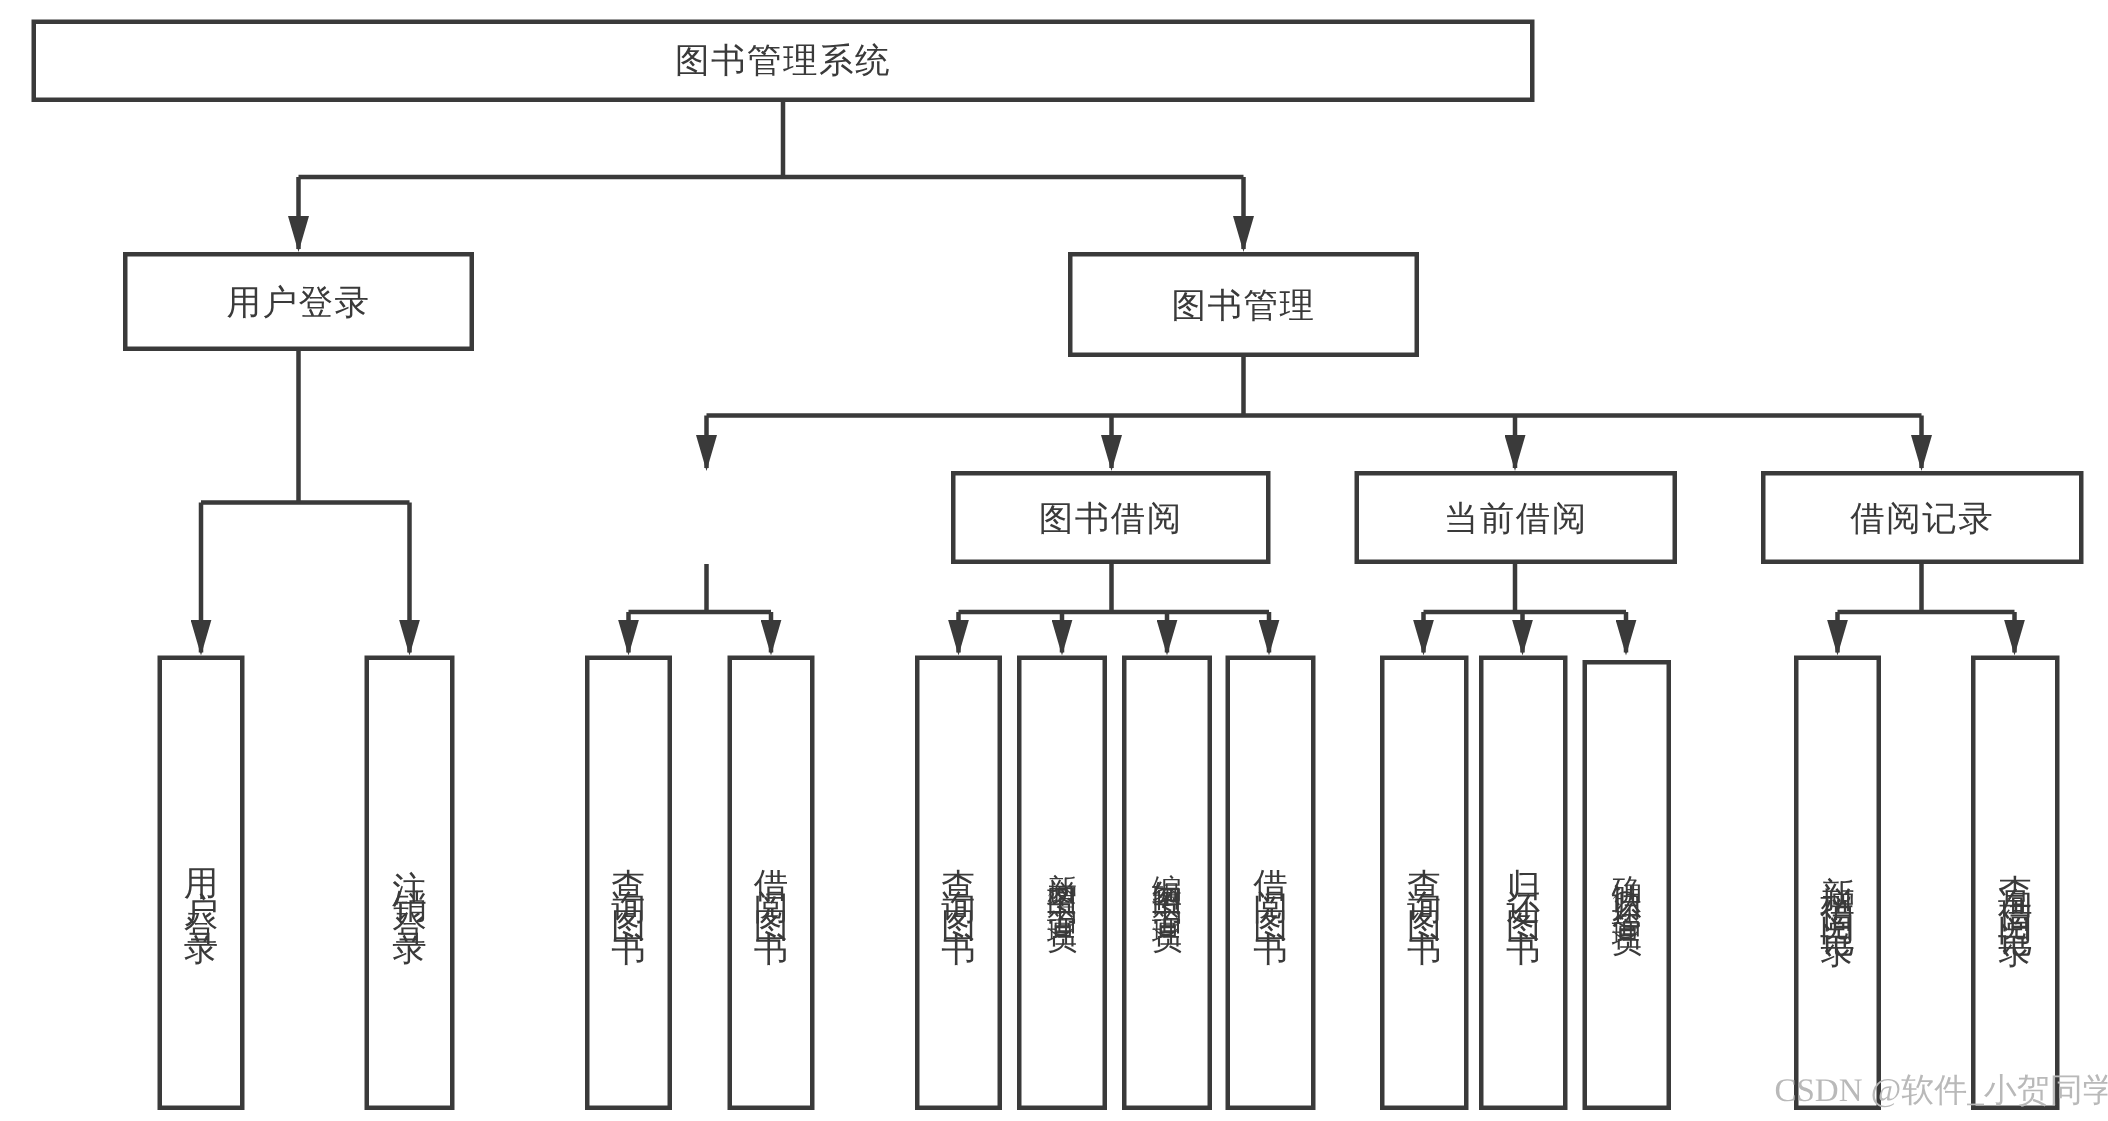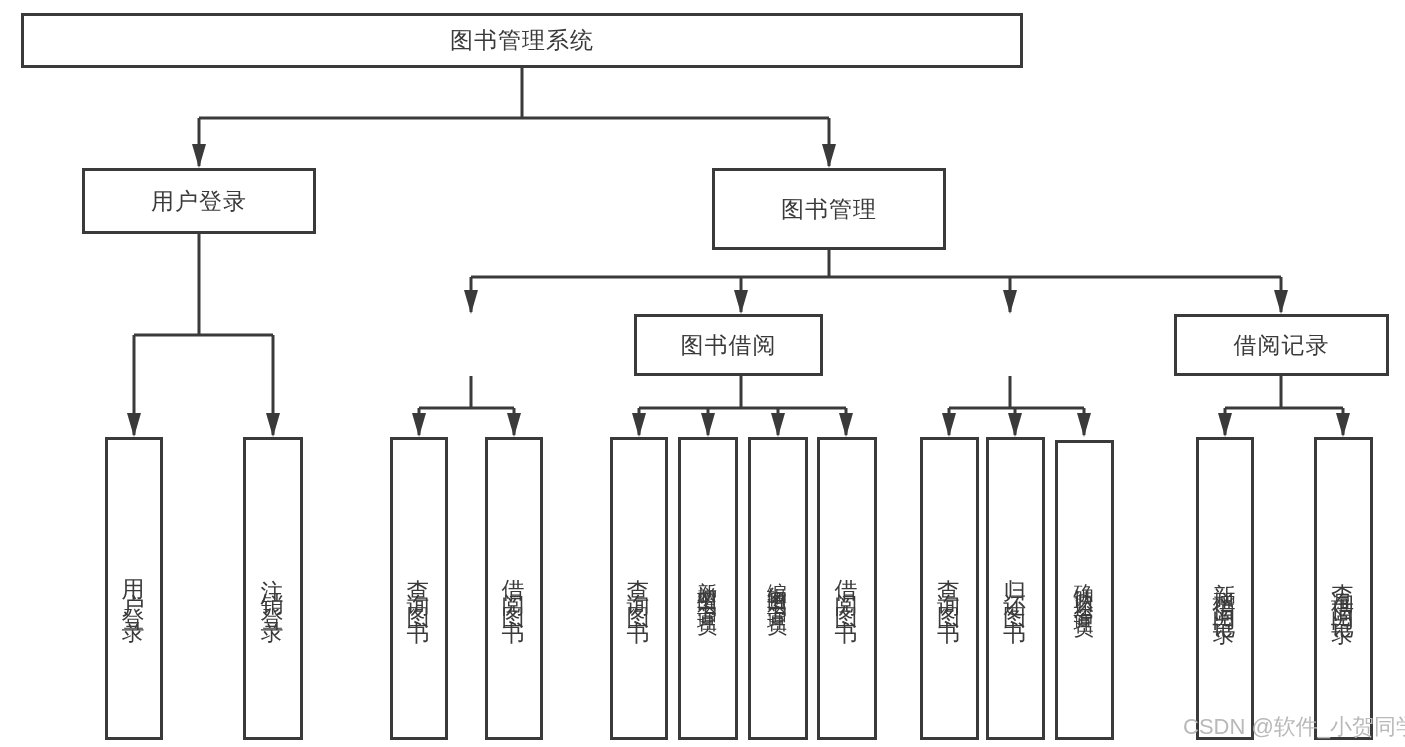--- a/index.html
+++ b/index.html
@@ -2,21 +2,21 @@
 <html><head>
 <meta charset="utf-8">
 <style>
   html,body{margin:0;padding:0;}
   body{
     width:1405px;height:747px;
     background:#ffffff;
     font-family:"Liberation Sans",sans-serif;
     position:relative;overflow:hidden;
   }
-  .stage{position:absolute;left:0;top:0;width:1405px;height:747px;}
+  .stage{position:absolute;left:0;top:0;width:1405px;height:747px;font-family:Liberation Serif, serif;}
   svg.wires{position:absolute;left:0;top:0;z-index:0;}
   .box{
     position:absolute;box-sizing:border-box;
     border:3px solid #3a3a3a;background:#ffffff;
     display:flex;align-items:center;justify-content:center;
     z-index:1;color:#3a3a3a;
   }
   .h-box span{font-size:23px;letter-spacing:1px;white-space:nowrap;}
   .v-box span{
     writing-mode:vertical-rl;text-orientation:mixed;
@@ -78,26 +78,29 @@
     </g>
   </svg>
 
   <div class="box h-box" style="left:21px;top:13px;width:1002px;height:55px">
     <span>图书管理系统</span>
   </div>
 
   <div class="box h-box" style="left:82px;top:168px;width:234px;height:66px">
     <span>用户登录</span>
   </div>
-  <div class="box h-box" style="left:712px;top:168px;width:234px;height:82px">
+  <div class="box h-box" style="left:712px;top:168px;width:234px;height:70px">
     <span>图书管理</span>
   </div>
 
-  <div class="box h-box" style="left:634px;top:314px;width:189px;height:62px">
+  <div class="box h-box" style="left:634px;top:314px;width:213px;height:62px">
     <span>图书借阅</span>
+  </div>
+  <div class="box h-box" style="left:903px;top:314px;width:215px;height:62px">
+    <span>当前借阅</span>
   </div>
   <div class="box h-box" style="left:1174px;top:314px;width:215px;height:62px">
     <span>借阅记录</span>
   </div>
 
   <div class="box v-box sp4" style="left:105px;top:437px;width:58px;height:303px">
     <span>用户登录</span>
   </div>
   <div class="box v-box sp4" style="left:243px;top:437px;width:60px;height:303px">
     <span>注销登录</span>

